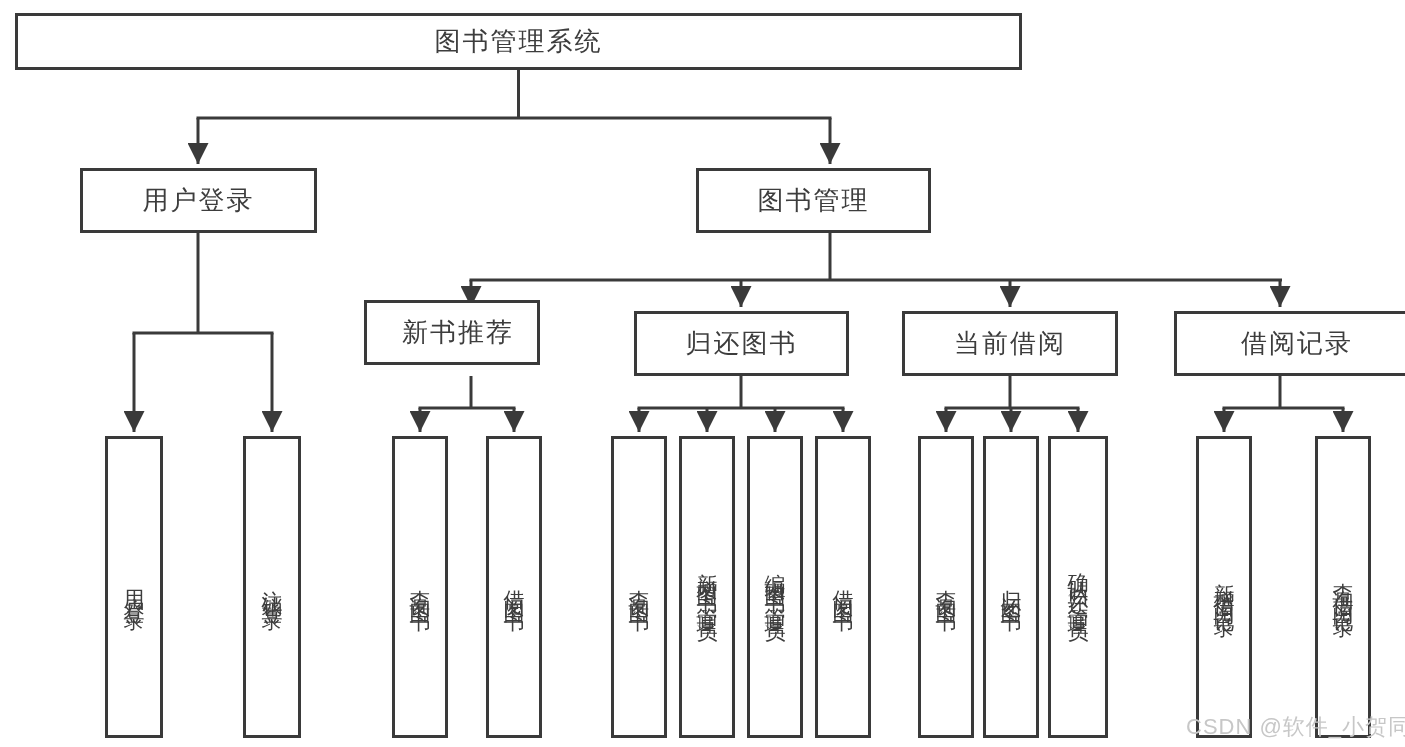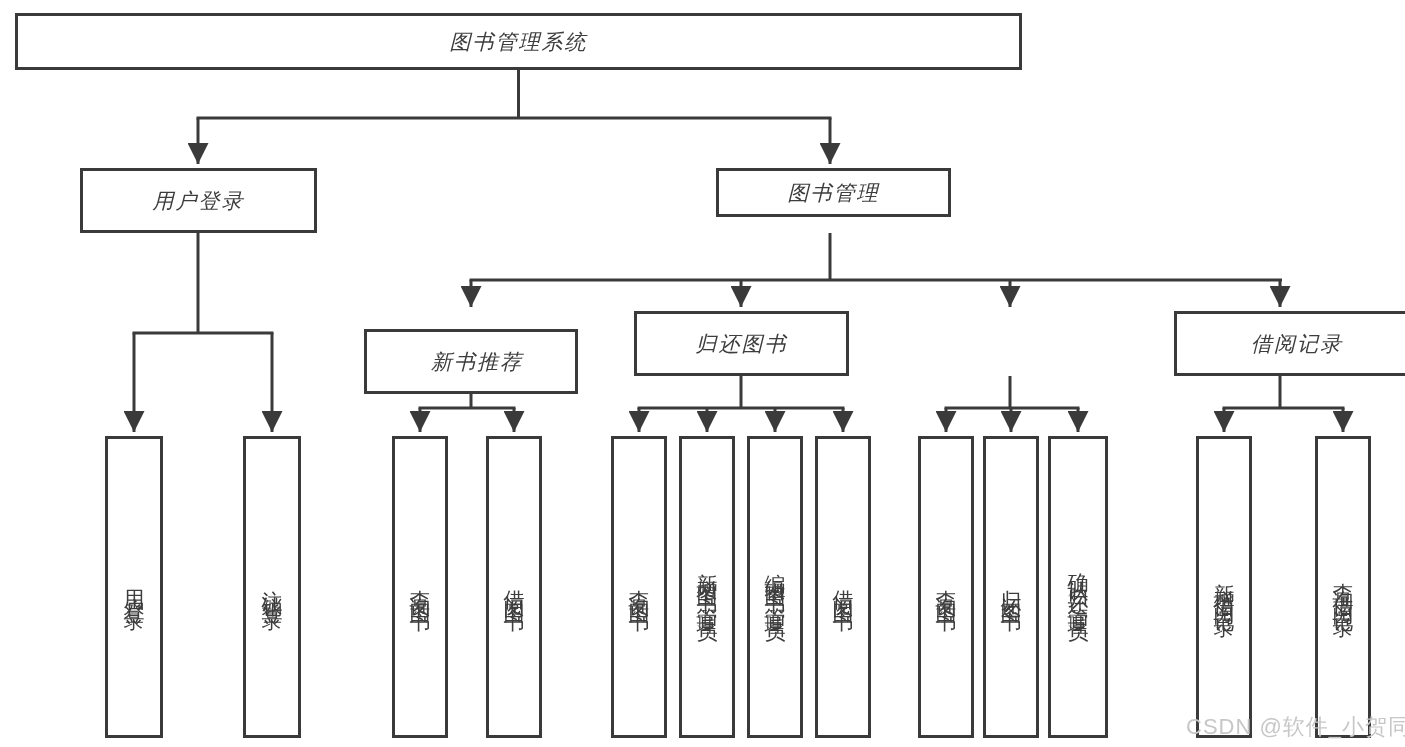--- a/index.html
+++ b/index.html
@@ -26,24 +26,23 @@
     box-sizing: border-box;
     background: #ffffff;
     border: 3px solid #3a3a3a;
     display: flex;
     align-items: center;
     justify-content: center;
     color: #3d3d3d;
     z-index: 1;
   }
   .hlabel {
-    font-size: 21px;
+    font-size: 26px;
     letter-spacing: 2px;
     white-space: nowrap;
-    font-style: italic;
   }
   .leaf span {
     writing-mode: vertical-rl;
     font-size: 21px;
     letter-spacing: 7px;
     color: #3d3d3d;
     white-space: nowrap;
   }
   .watermark {
     position: absolute;
@@ -112,29 +111,32 @@
     </g>
   </svg>
 
   <div class="node" style="left:15px; top:13px; width:1007px; height:57px;">
     <span class="hlabel">图书管理系统</span>
   </div>
 
   <div class="node" style="left:80px; top:168px; width:237px; height:65px;">
     <span class="hlabel">用户登录</span>
   </div>
-  <div class="node" style="left:716px; top:168px; width:235px; height:49px;">
+  <div class="node" style="left:696px; top:168px; width:235px; height:65px;">
     <span class="hlabel">图书管理</span>
   </div>
 
-  <div class="node" style="left:364px; top:329px; width:214px; height:65px;padding-left:12px;">
+  <div class="node" style="left:364px; top:300px; width:176px; height:65px;padding-left:12px;">
     <span class="hlabel">新书推荐</span>
   </div>
   <div class="node" style="left:634px; top:311px; width:215px; height:65px;">
     <span class="hlabel">归还图书</span>
+  </div>
+  <div class="node" style="left:902px; top:311px; width:216px; height:65px;">
+    <span class="hlabel">当前借阅</span>
   </div>
   <div class="node" style="left:1174px; top:311px; width:246px; height:65px;">
     <span class="hlabel">借阅记录</span>
   </div>
 
   <div class="node leaf" style="left:105px; top:436px; width:58px; height:302px;">
     <span>用户登录</span>
   </div>
   <div class="node leaf" style="left:243px; top:436px; width:58px; height:302px;">
     <span>注销登录</span>

